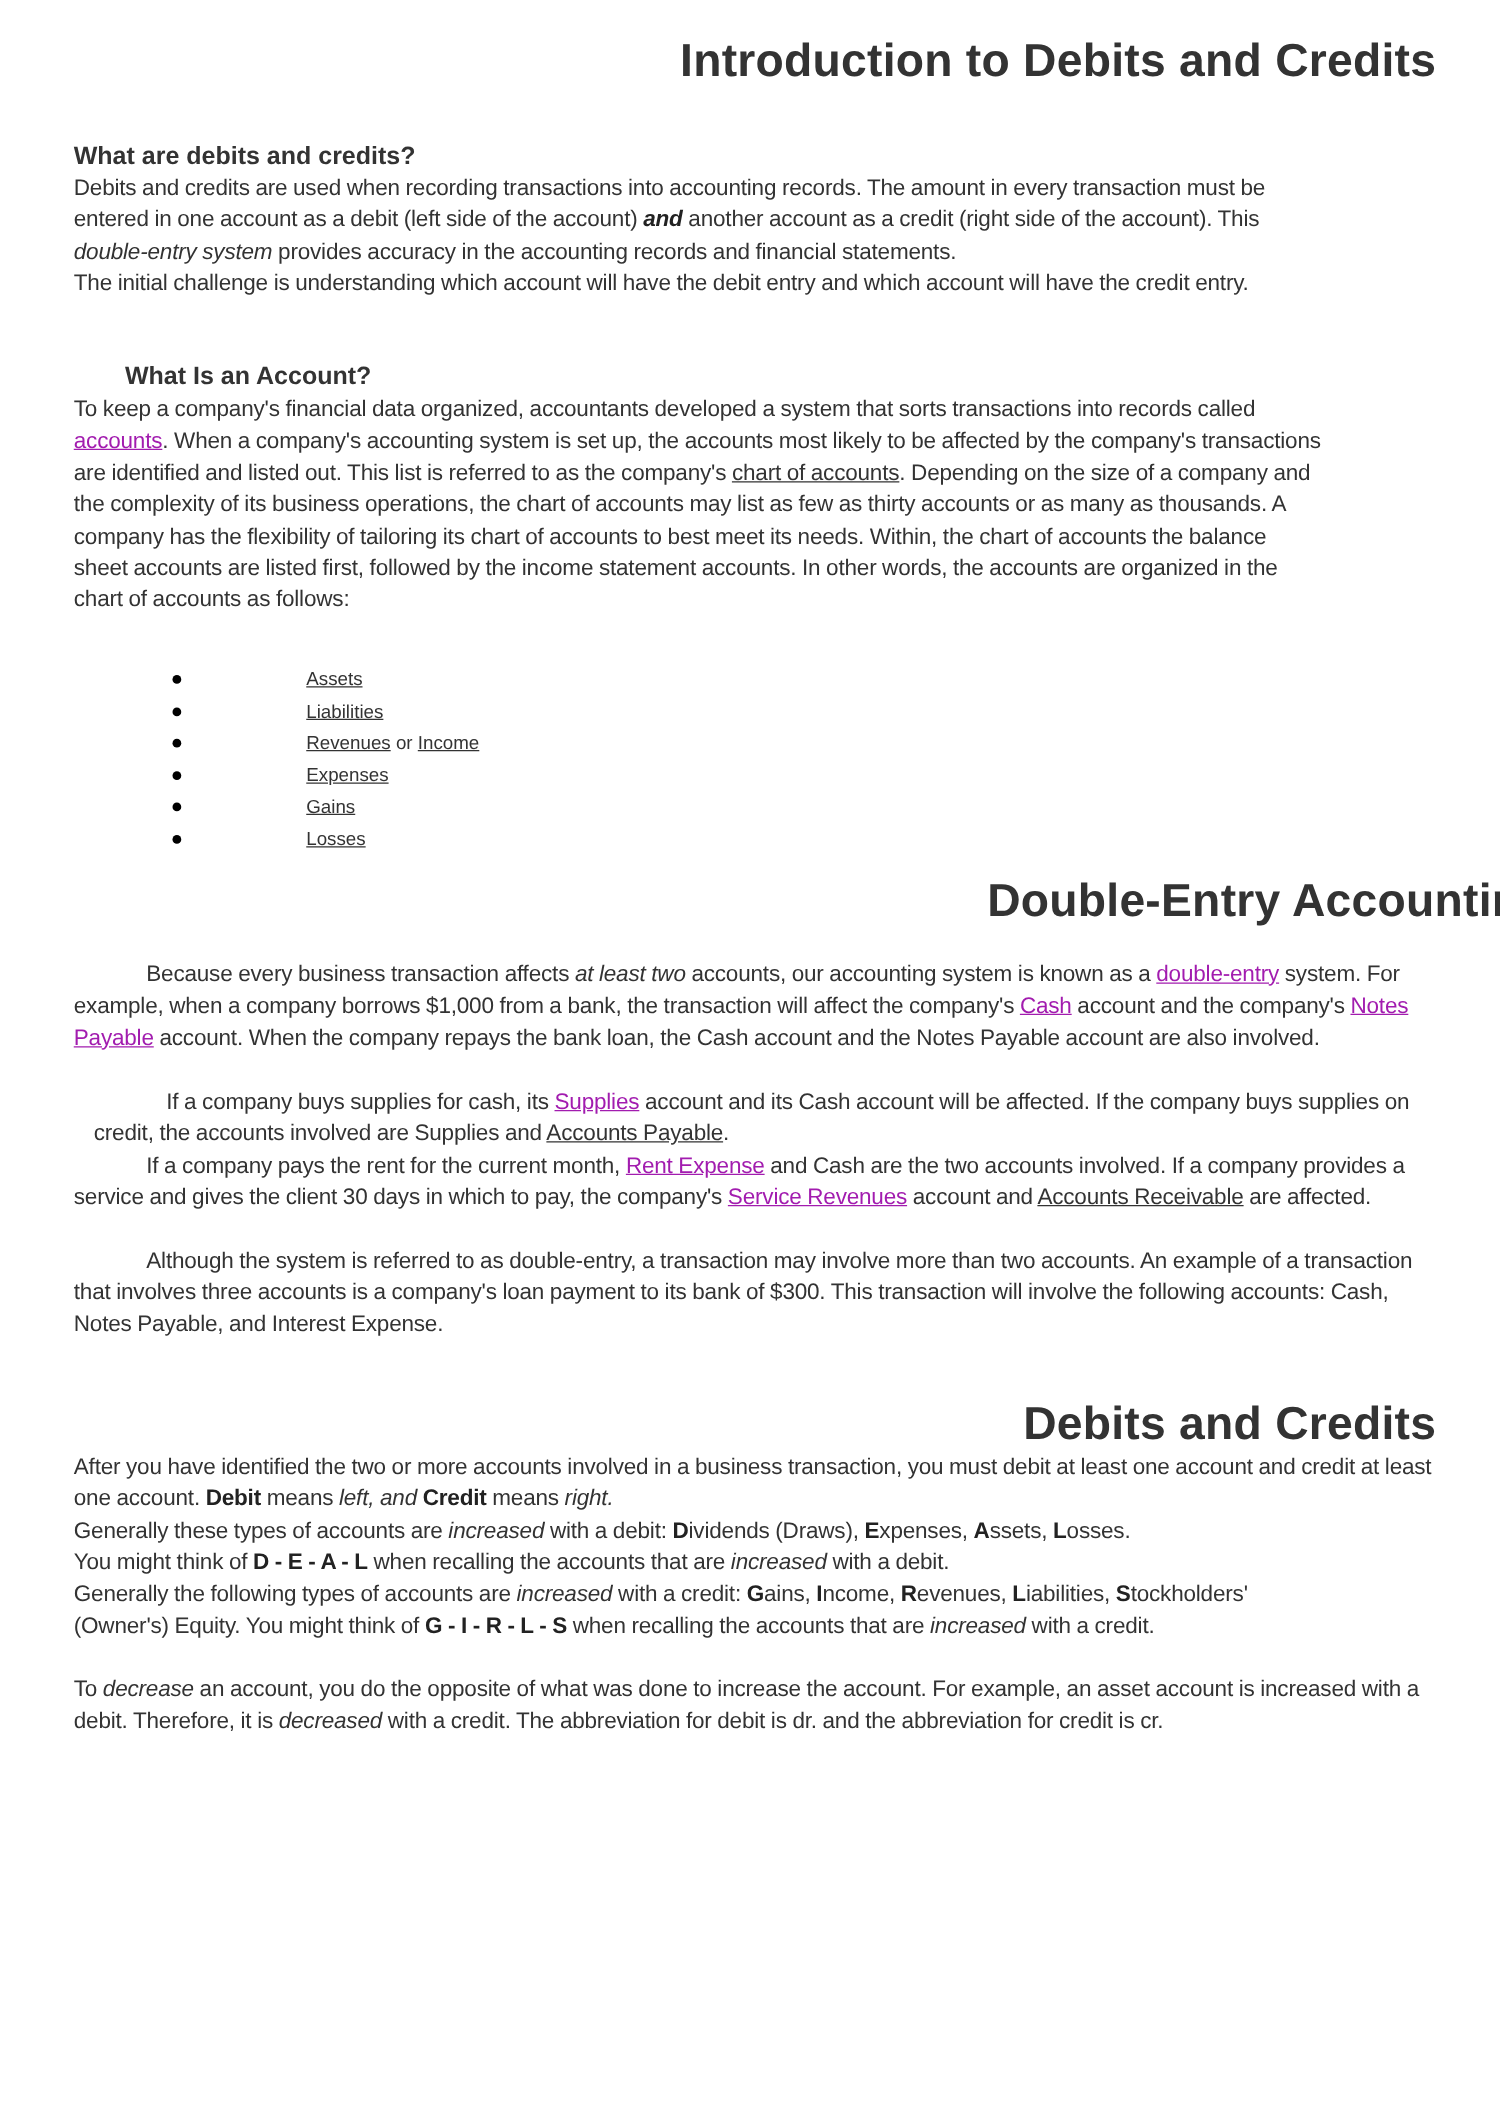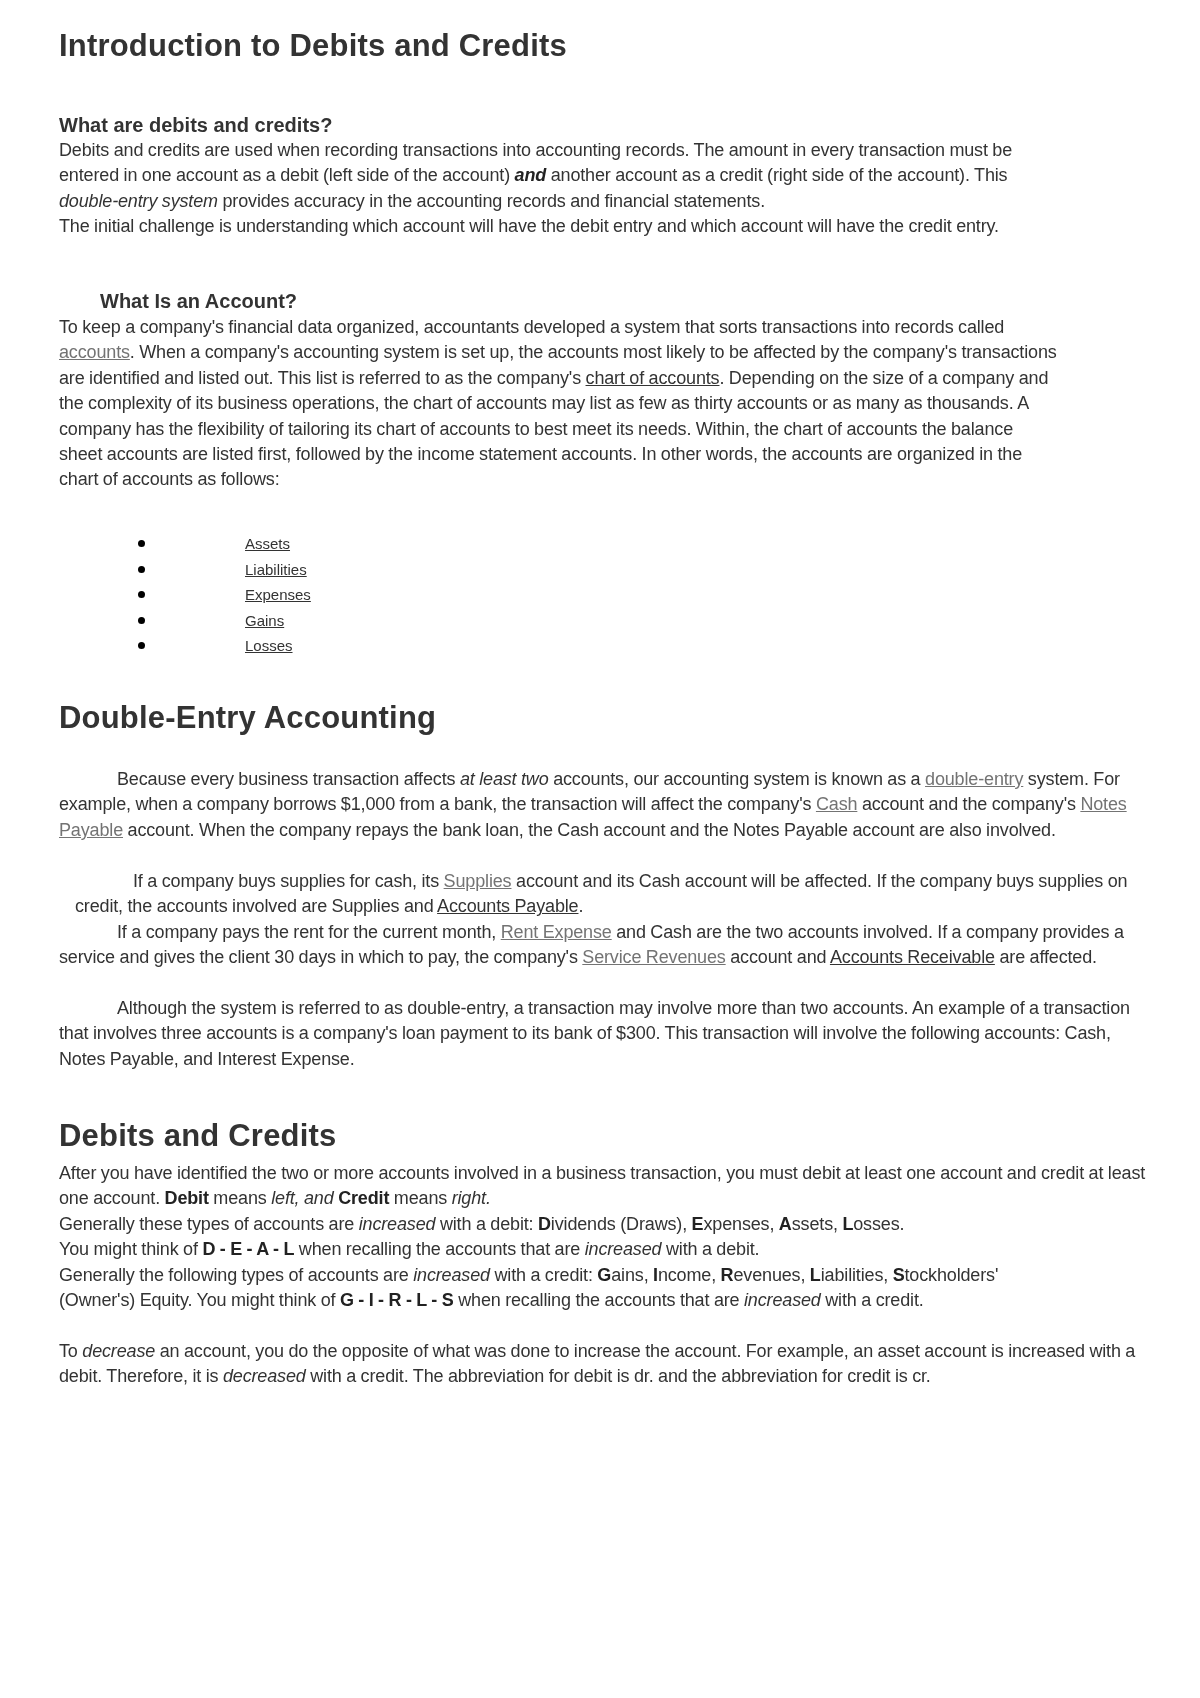--- a/index.html
+++ b/index.html
@@ -3,31 +3,31 @@
   <meta charset="utf-8">
   <style>
     html, body { margin: 0; padding: 0; background: #ffffff; }
     body {
       width: 1200px; height: 1698px; position: relative; overflow: hidden;
       font-family: "Liberation Sans", "DejaVu Sans", sans-serif;
       color: #333333;
     }
     .page { position: absolute; left: 59px; top: 0; width: 1090px; }
     .h1 {
-      position: absolute; left: 0; width: 1090px; text-align: left;
-      font-size: 31px; font-weight: bold; color: #333333; letter-spacing: 0.2px;
+      position: absolute; left: 0; width: 1090px; text-align: right;
+      font-size: 37px; font-weight: bold; color: #333333; letter-spacing: 0.2px;
     }
     .h3 { position: absolute; left: 0; font-size: 20px; font-weight: bold; color: #333333; }
     .para {
       position: absolute; left: 0; width: 1090px;
       font-size: 18px; line-height: 25.4px; color: #333333;
       letter-spacing: -0.15px; word-spacing: -0.3px;
     }
     .indent { text-indent: 58px; }
-    a.link { color: #737373; text-decoration: underline; }
+    a.link { color: #a21caf; text-decoration: underline; }
     .u { text-decoration: underline; color: #333333; }
     ul.acct-list {
       position: absolute; left: 16px; top: 520px; margin: 11px; padding: 0; list-style: none;
       font-size: 15px; line-height: 25.5px;
     }
     ul.acct-list li { position: relative; padding-left: 159px; height: 25.5px; }
     ul.acct-list li .bullet {
       position: absolute; left: 52px; top: 9px; width: 7px; height: 7px;
       border-radius: 50%; background: #000;
     }
@@ -47,20 +47,21 @@
   </div>
 
   <div class="h3" style="top:290px;margin-left:41px;">What Is an Account?</div>
   <div class="para" style="top:315px; width:1000px;">
     <span>To keep a company's financial data organized, accountants developed a system that sorts transactions into records called </span><a class="link" href="#">accounts</a><span>. When a company's accounting system is set up, the accounts most likely to be affected by the company's transactions are identified and listed out. This list is referred to as the company's </span><a class="u" href="#">chart of accounts</a><span>. Depending on the size of a company and the complexity of its business operations, the chart of accounts may list as few as thirty accounts or as many as thousands. A company has the flexibility of tailoring its chart of accounts to best meet its needs. Within, the chart of accounts the balance sheet accounts are listed first, followed by the income statement accounts. In other words, the accounts are organized in the chart of accounts as follows:</span>
   </div>
 
   <ul class="acct-list">
     <li><span class="bullet"></span><a class="u" href="#">Assets</a></li>
     <li><span class="bullet"></span><a class="u" href="#">Liabilities</a></li>
+    <li><span class="bullet"></span><a class="u" href="#">Revenues</a><span style="white-space:pre;"> or </span><a class="u" href="#">Income</a></li>
     <li><span class="bullet"></span><a class="u" href="#">Expenses</a></li>
     <li><span class="bullet"></span><a class="u" href="#">Gains</a></li>
     <li><span class="bullet"></span><a class="u" href="#">Losses</a></li>
   </ul>
 
   <div class="h1" style="top:700px; left:0; width:1180px;">Double-Entry Accounting</div>
 
   <div class="para indent" style="top:767px;">
     <span>Because every business transaction affects </span><i>at least two</i><span> accounts, our accounting system is known as a </span><a class="link" href="#">double-entry</a><span> system. For example, when a company borrows $1,000 from a bank, the transaction will affect the company's </span><a class="link" href="#">Cash</a><span> account and the company's </span><a class="link" href="#">Notes Payable</a><span> account. When the company repays the bank loan, the Cash account and the Notes Payable account are also involved.</span>
   </div>

